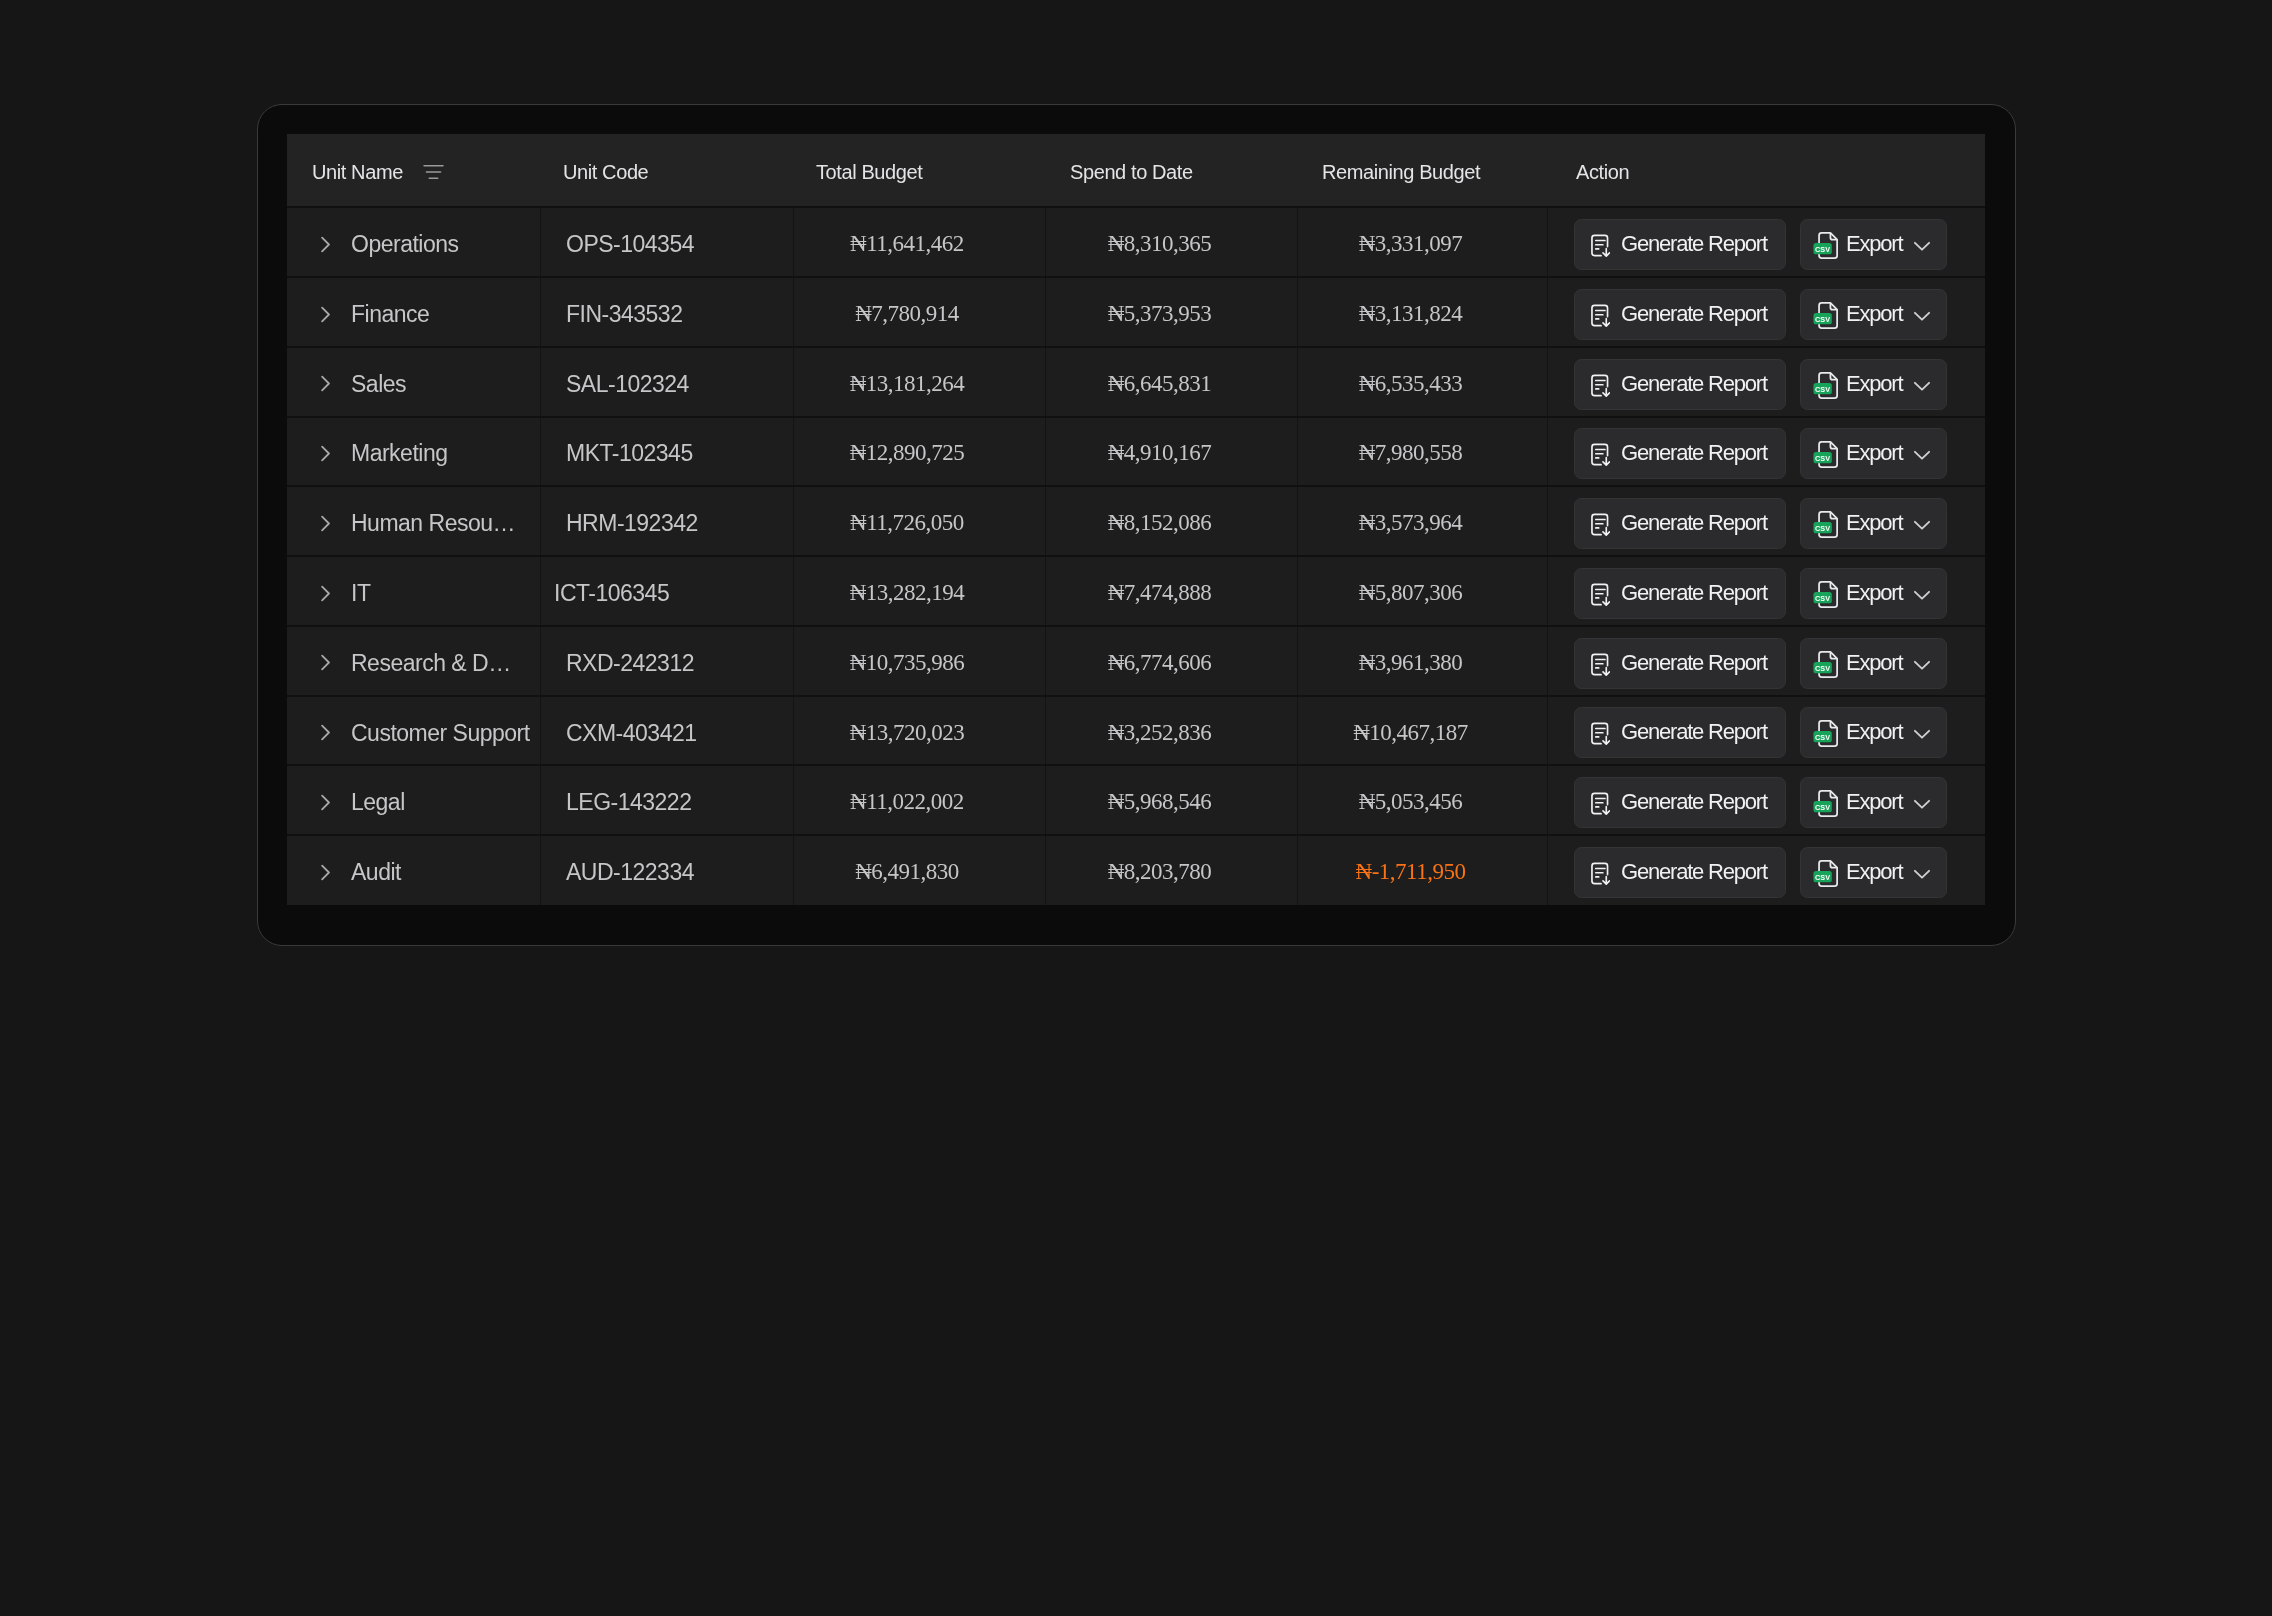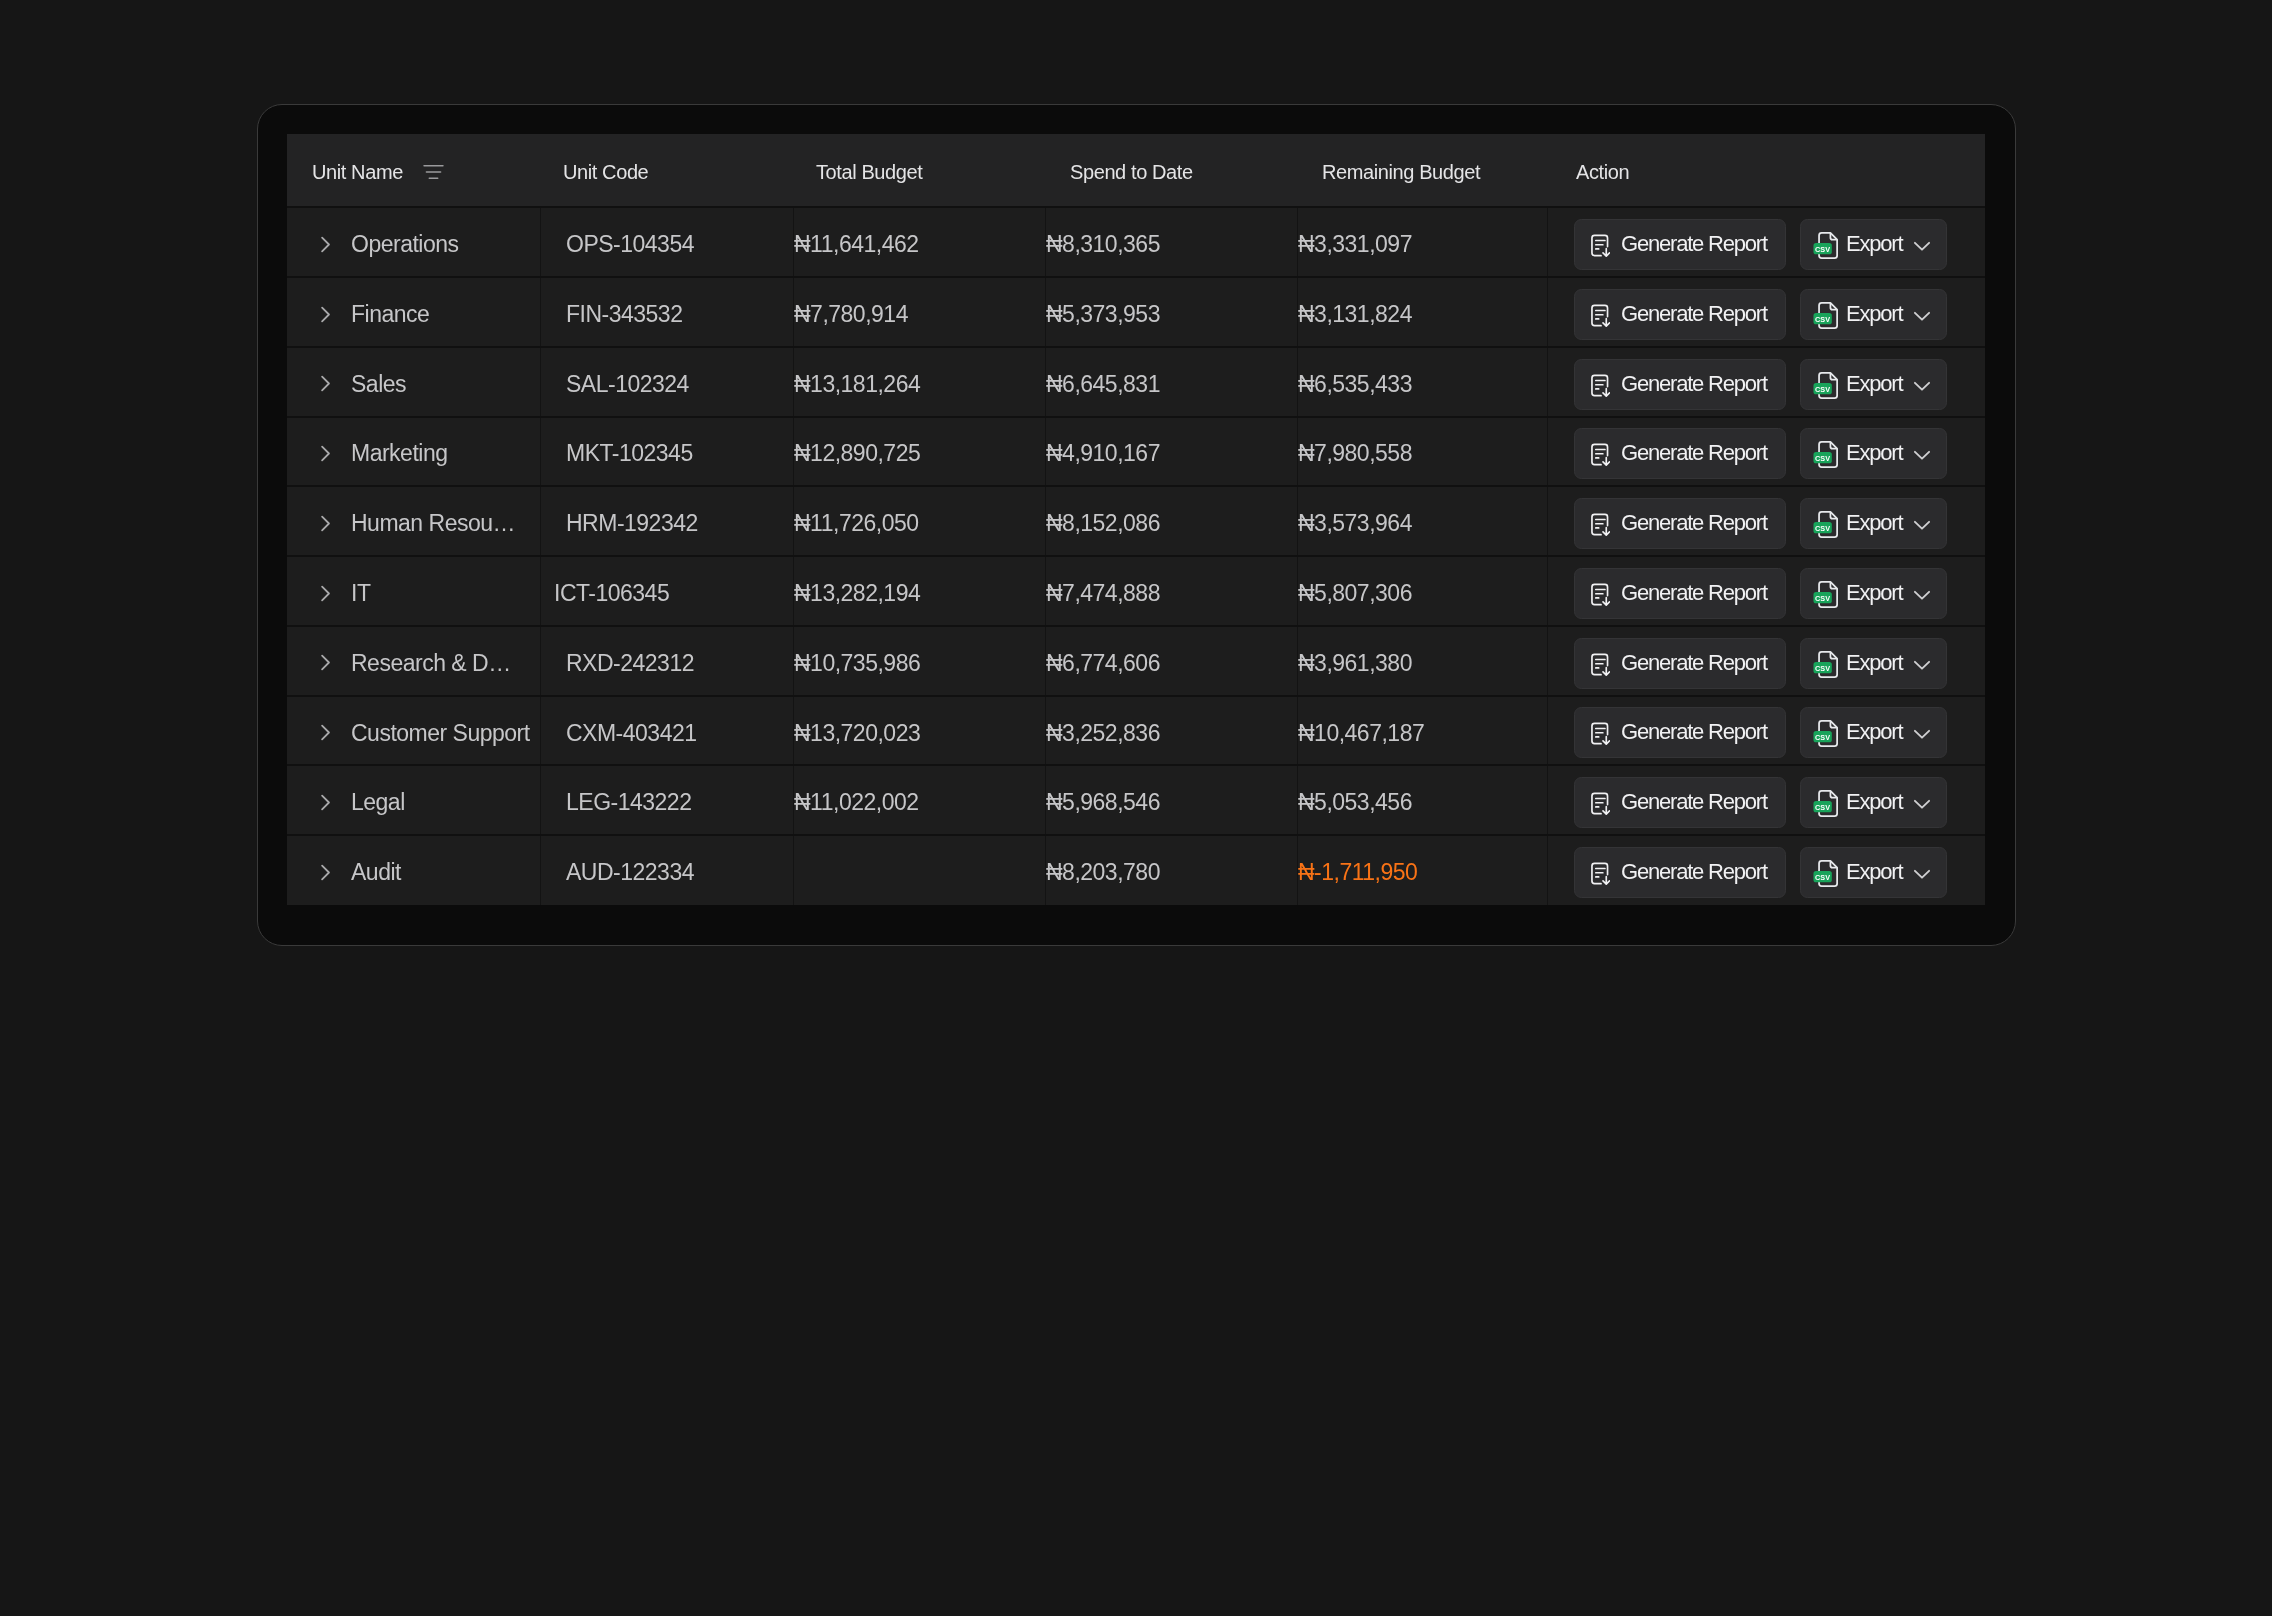--- a/index.html
+++ b/index.html
@@ -7,21 +7,21 @@
   background:#0b0b0b; border:1.1px solid #3a3a3a; border-radius:25px; }
 .tbl { position:absolute; left:287px; top:134px; width:1698px; height:771px;
   background:#1d1d1d; overflow:hidden; }
 .thead { position:absolute; left:0; top:0; width:1698px; height:73px; background:#232324; }
 .th { position:absolute; top:1.6px; height:73px; line-height:73px;
   font-size:20px; color:#e4e4e6; letter-spacing:-0.4px; white-space:nowrap; }
 .hline { position:absolute; left:0; width:1698px; height:1.6px; background:#101010; }
 .vline { position:absolute; top:73px; width:1.3px; height:698px; background:#131313; }
 .cell { position:absolute; height:70px; line-height:70px; font-size:23px;
   color:#c6c6c8; letter-spacing:-0.5px; white-space:nowrap; }
-.num { text-align:left; }
+.num { text-align:center;font-family:Liberation Serif, serif; }
 .neg { color:#f97316; }
 .btn { position:absolute; height:51px; background:#2b2b2d; border:1.1px solid #343436;
   border-radius:7.4px; }
 .btn .bt { position:absolute; top:0; height:48px; line-height:48px; font-size:22px;
   color:#f1f1f3; letter-spacing:-1.2px; white-space:nowrap; }
 .chev { position:absolute; }
 </style></head><body>
 <div class="panel"></div>
 <div class="tbl">
 <div class="thead"></div>
@@ -299,20 +299,21 @@
       <svg class="chev" style="left:112px;top:20.5px" width="18" height="10.5" viewBox="0 0 34 20" fill="none">
         <path d="M3.5 3.5 L17 16.5 L30.5 3.5" stroke="#cfcfd1" stroke-width="3.6" stroke-linecap="round" stroke-linejoin="round"></path>
       </svg>
     </div>
 <div class="hline" style="top:700px"></div>
 <svg class="chev" style="left:33px;top:730px" width="11.6" height="17" viewBox="0 0 22 32" fill="none">
       <path d="M4 3 L17 16 L4 29" stroke="#a9a9ab" stroke-width="3.4" stroke-linecap="round" stroke-linejoin="round"></path>
     </svg>
 <div class="cell" style="left:64px;top:703px">Audit</div>
 <div class="cell" style="left:279px;top:703px">AUD-122334</div>
+<div class="cell num" style="left:507px;top:703px;width:226px">₦6,491,830</div>
 <div class="cell num" style="left:759px;top:703px;width:227px">₦8,203,780</div>
 <div class="cell num neg" style="left:1011px;top:703px;width:225px">₦-1,711,950</div>
 <div class="btn" style="left:1287px;top:713px;width:212px">
       <svg class="chev" style="left:15.3px;top:13.7px" width="20" height="23" viewBox="0 0 38 44" fill="none" stroke="#f1f1f3" stroke-width="3.2" stroke-linecap="round" stroke-linejoin="round">
         <path d="M21 41.4 H8.5 Q3.6 41.4 3.6 36.5 V7.5 Q3.6 2.6 8.5 2.6 H28.5 Q33.4 2.6 33.4 7.5 V24"></path>
         <path d="M11 12.5 H28.5 M11 20.5 H24.5 M11 28.5 H16.5"></path>
         <path d="M31 28 V41.5 M24.8 36.2 L31 42.2 L37.2 36.2"></path>
       </svg>
       <div class="bt" style="left:46px">Generate Report</div>
     </div>

